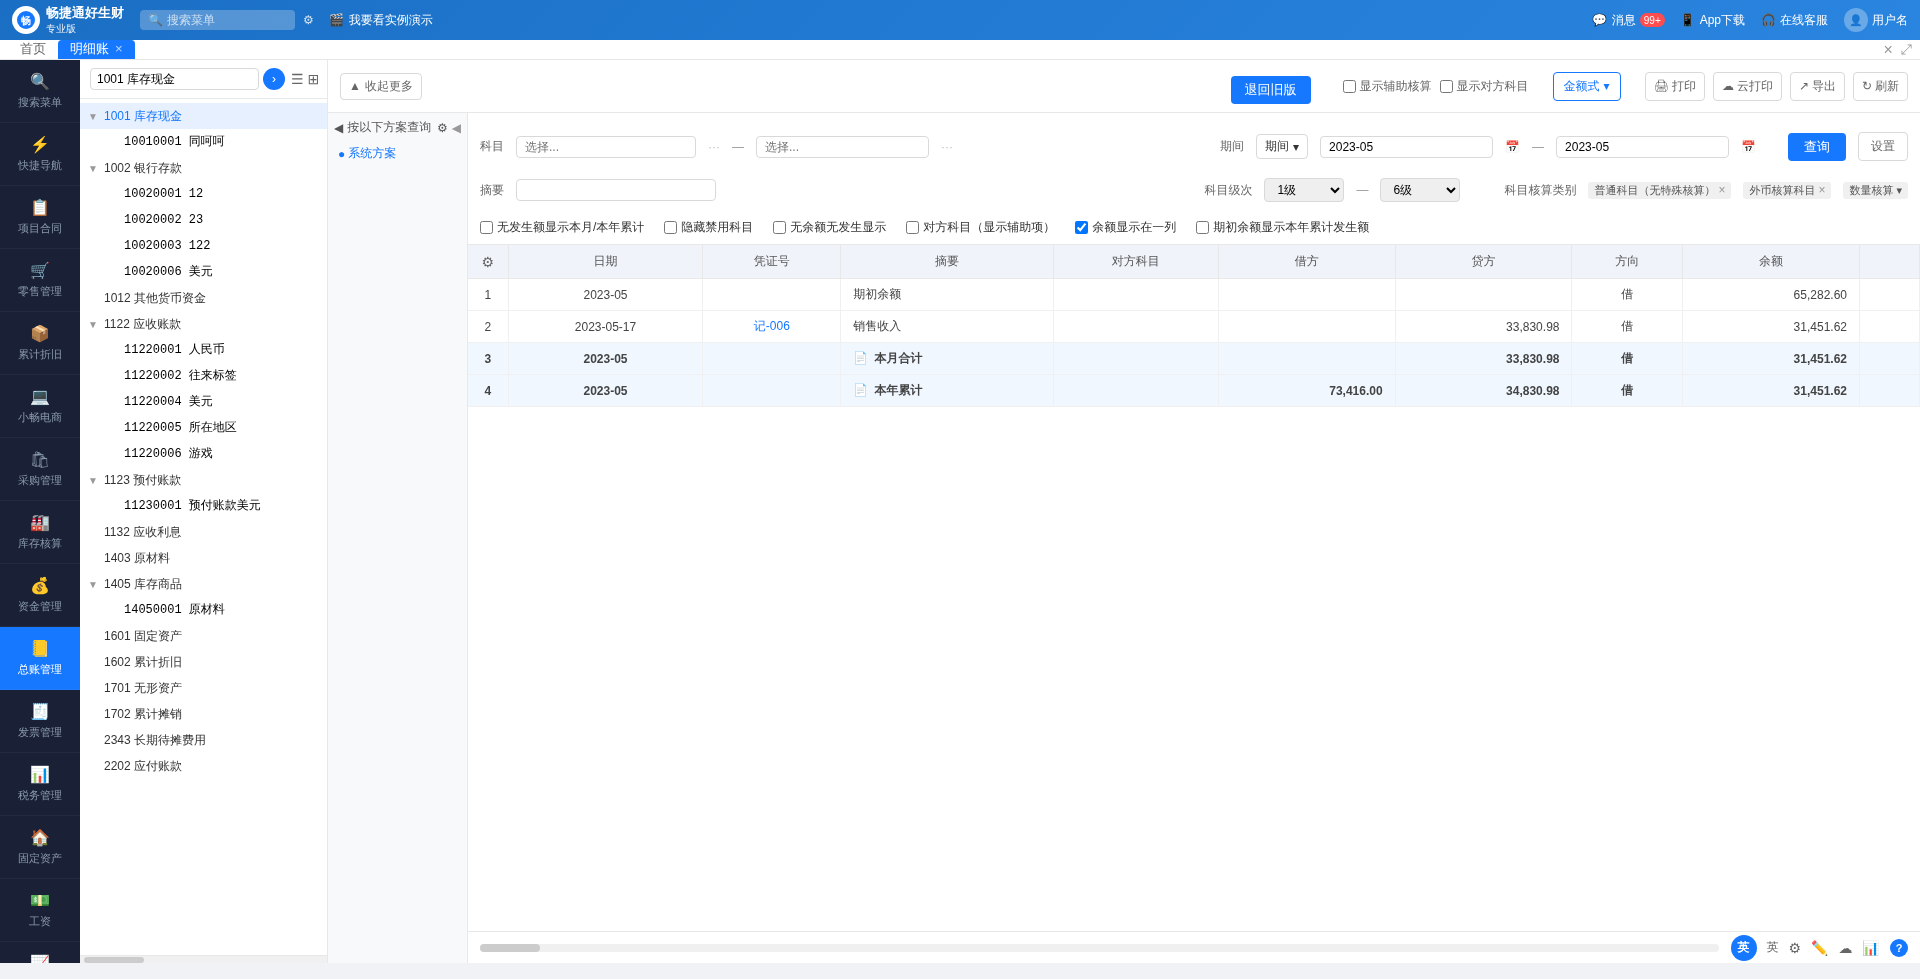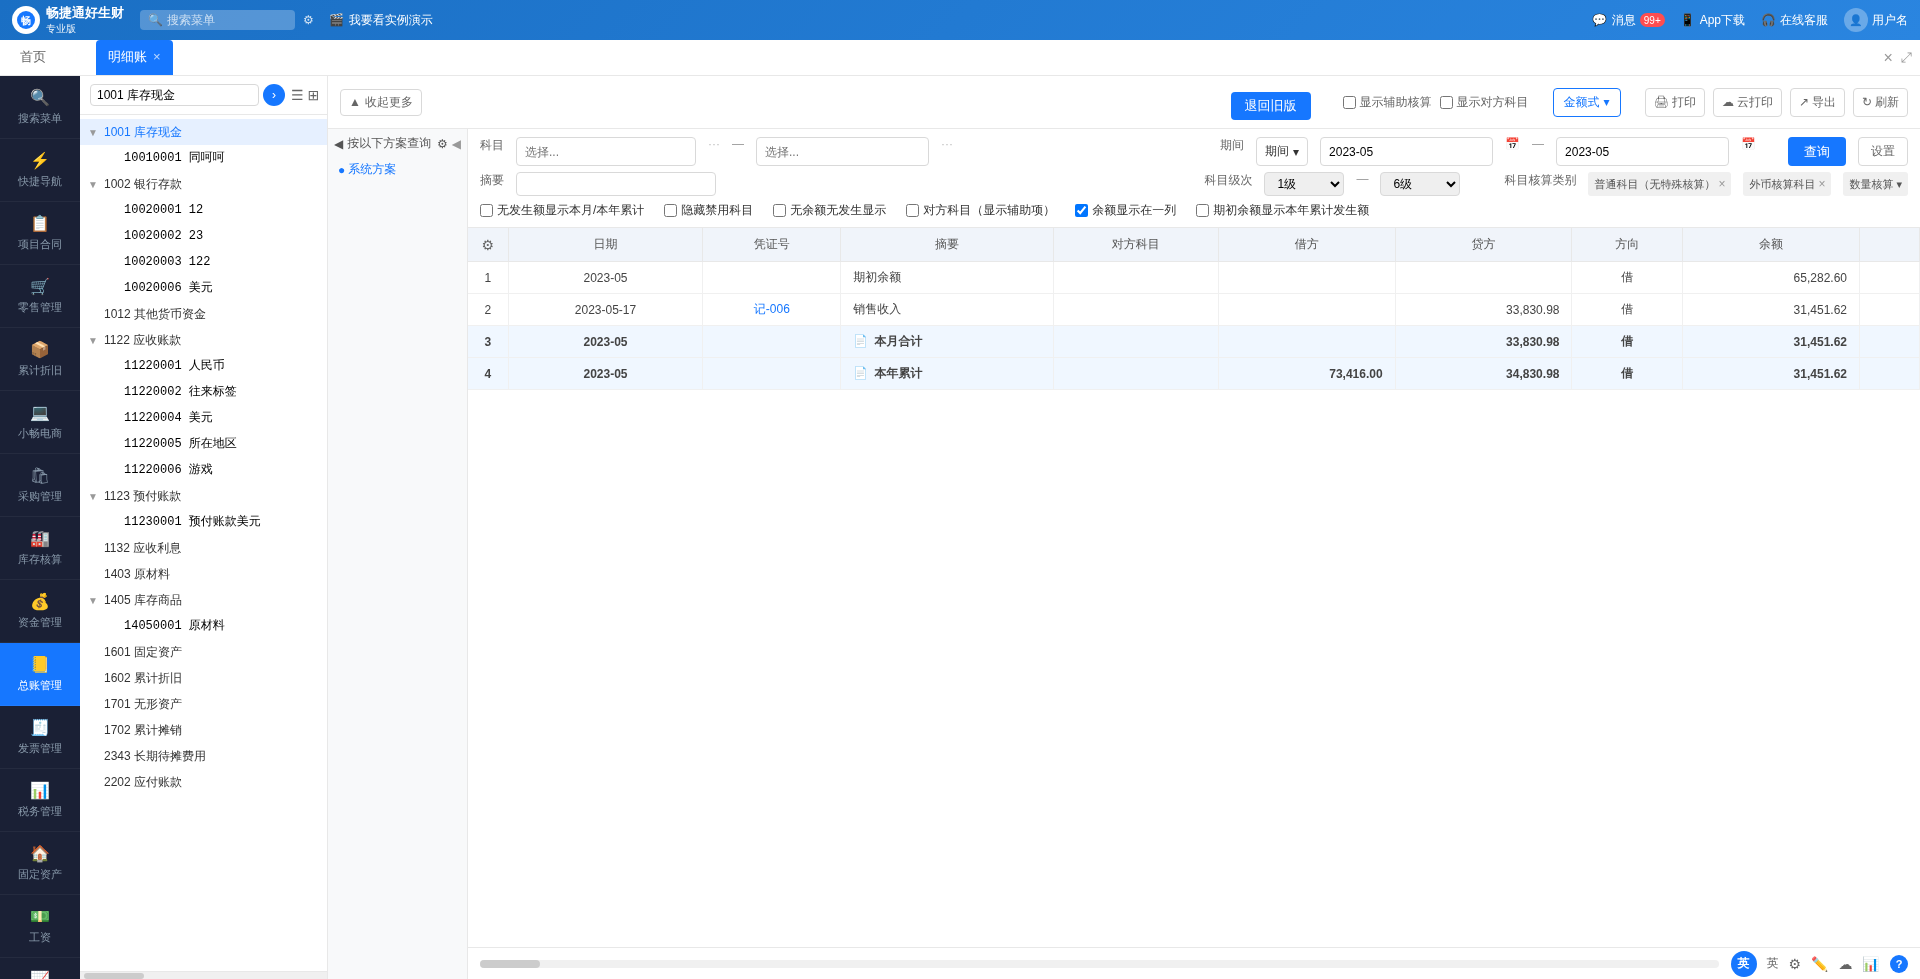--- a/index.html
+++ b/index.html
@@ -22,21 +22,21 @@
     .top-bar-demo { display: flex; align-items: center; gap: 4px; font-size: 12px; margin-left: 16px; cursor: pointer; }
     .top-bar-right { margin-left: auto; display: flex; align-items: center; gap: 16px; }
     .top-bar-right-item { display: flex; align-items: center; gap: 4px; cursor: pointer; font-size: 12px; }
     .badge { background: #ff4d4f; color: white; border-radius: 10px; padding: 0 4px; font-size: 10px; min-width: 18px; height: 14px; display: inline-flex; align-items: center; justify-content: center; }
     .top-bar-user { display: flex; align-items: center; gap: 4px; }
     .user-avatar { width: 24px; height: 24px; background: rgba(255,255,255,0.3); border-radius: 50%; display: flex; align-items: center; justify-content: center; font-size: 11px; }
 
     
     .tab-bar {
       display: flex; align-items: center; background: white;
-      border-bottom: 1px solid #e8e8e8; height: 36px; padding: 0 8px; gap: 38px;
+      border-bottom: 1px solid #e8e8e8; height: 20px; padding: 0 8px;
     }
     .tab { display: flex; align-items: center; padding: 0 12px; height: 100%; font-size: 13px; cursor: pointer; color: #666; border-bottom: 2px solid transparent; }
     .tab.active { color: white; background: #1677ff; border-radius: 4px 4px 0 0; }
     .tab .close-btn { margin-left: 6px; cursor: pointer; opacity: 0.7; }
     .tab-right { margin-left: auto; display: flex; align-items: center; gap: 8px; }
 
     
     .main-layout { display: flex; height: calc(979px - 40px - 36px); }
 
     
@@ -138,21 +138,21 @@
       font-size: 12px; color: #666;
     }
     .bottom-bar .scroll-track { flex: 1; height: 8px; background: #f0f0f0; border-radius: 4px; }
     .bottom-right-icons { margin-left: auto; display: flex; align-items: center; gap: 10px; }
     .circle-btn { width: 26px; height: 26px; border-radius: 50%; background: #1677ff; color: white; display: flex; align-items: center; justify-content: center; font-size: 12px; cursor: pointer; font-weight: bold; }
 
     .filter-section {
       display: flex; flex-direction: column; gap: 6px; padding: 8px 12px;
       background: white; border-bottom: 1px solid #e8e8e8;
     }
-    .filter-section-row { display: flex; gap: 12px; flex-wrap: wrap; }
+    .filter-section-row { display: flex; align-items: center; gap: 12px; flex-wrap: wrap; margin-top: 11px; }
 
     .middle-content { display: flex; flex: 1; overflow: hidden; }
     .query-left { width: 140px; flex-shrink: 0; background: #f8f9fa; border-right: 1px solid #e8e8e8; padding: 6px; }
     .query-title { font-size: 12px; color: #555; display: flex; align-items: center; gap: 4px; margin-bottom: 6px; }
     .sys-scheme { color: #1677ff; font-size: 12px; display: flex; align-items: center; gap: 3px; cursor: pointer; padding: 3px 4px; }
 
     .right-filter-content { flex: 1; display: flex; flex-direction: column; overflow: hidden; }
     .scroll-thumb { height: 8px; width: 60px; background: #ccc; border-radius: 4px; }
   </style>
 </head>

